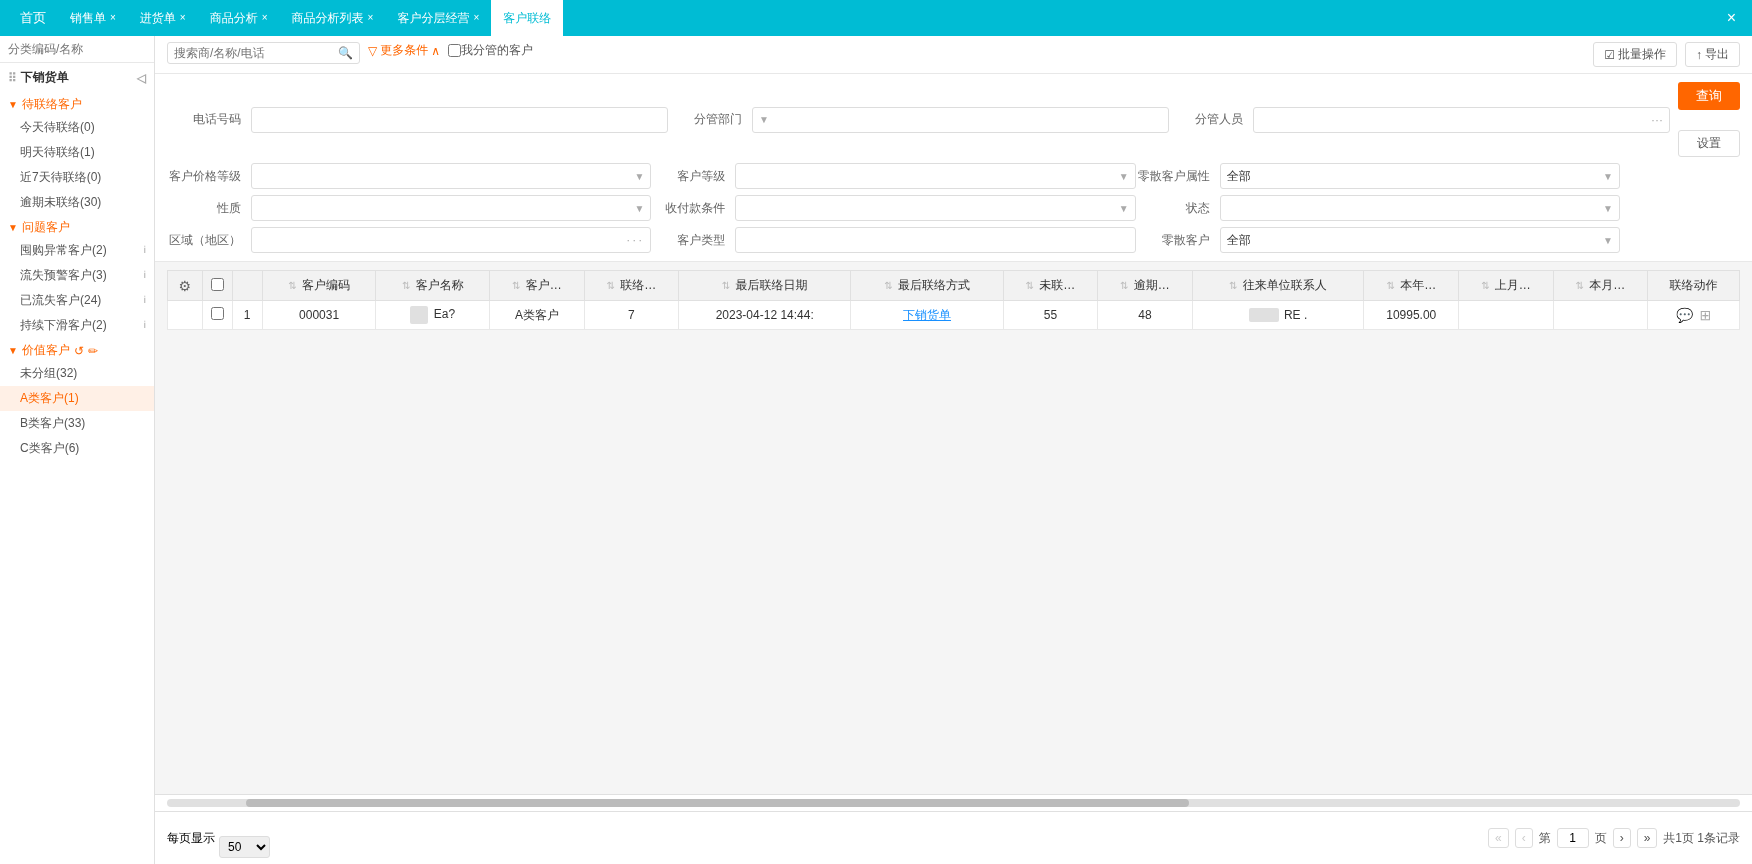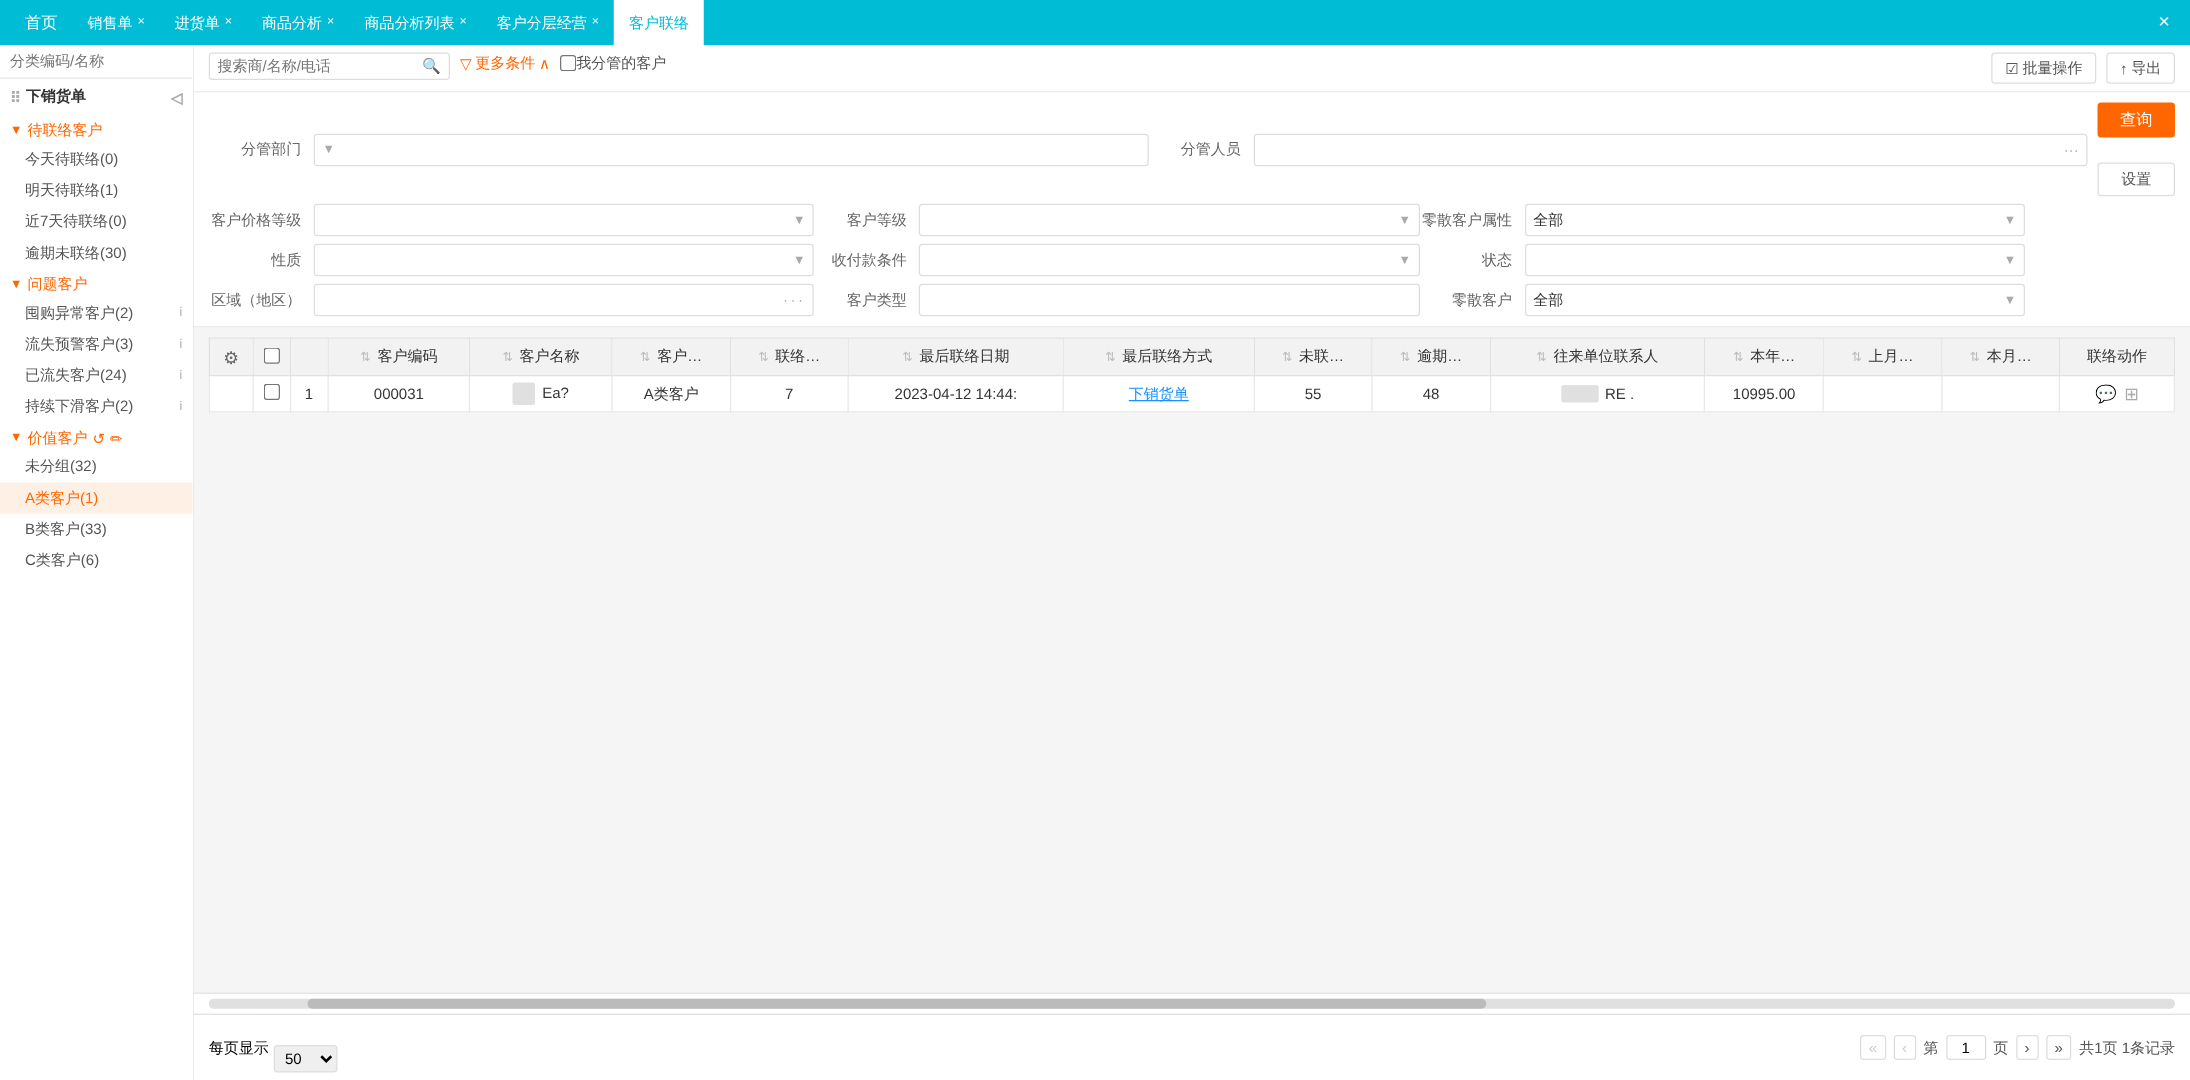--- a/index.html
+++ b/index.html
@@ -217,20 +217,24 @@
         <button class="btn-export">
           <span>↑</span>
           <span>导出</span>
         </button>
       </div>
     </div>
 
     <div class="adv-filter">
 
       <div class="adv-filter-row">
+        <div class="filter-field">
+          <span class="filter-label">电话号码</span>
+          <div class="filter-input" style="flex:1;"></div>
+        </div>
         <div class="filter-field">
           <span class="filter-label">分管部门</span>
           <div class="filter-input" style="flex:1;">
             <span class="dropdown-arrow">▼</span>
           </div>
         </div>
         <div class="filter-field">
           <span class="filter-label">分管人员</span>
           <div class="filter-input" style="flex:1;">
             <span></span>

